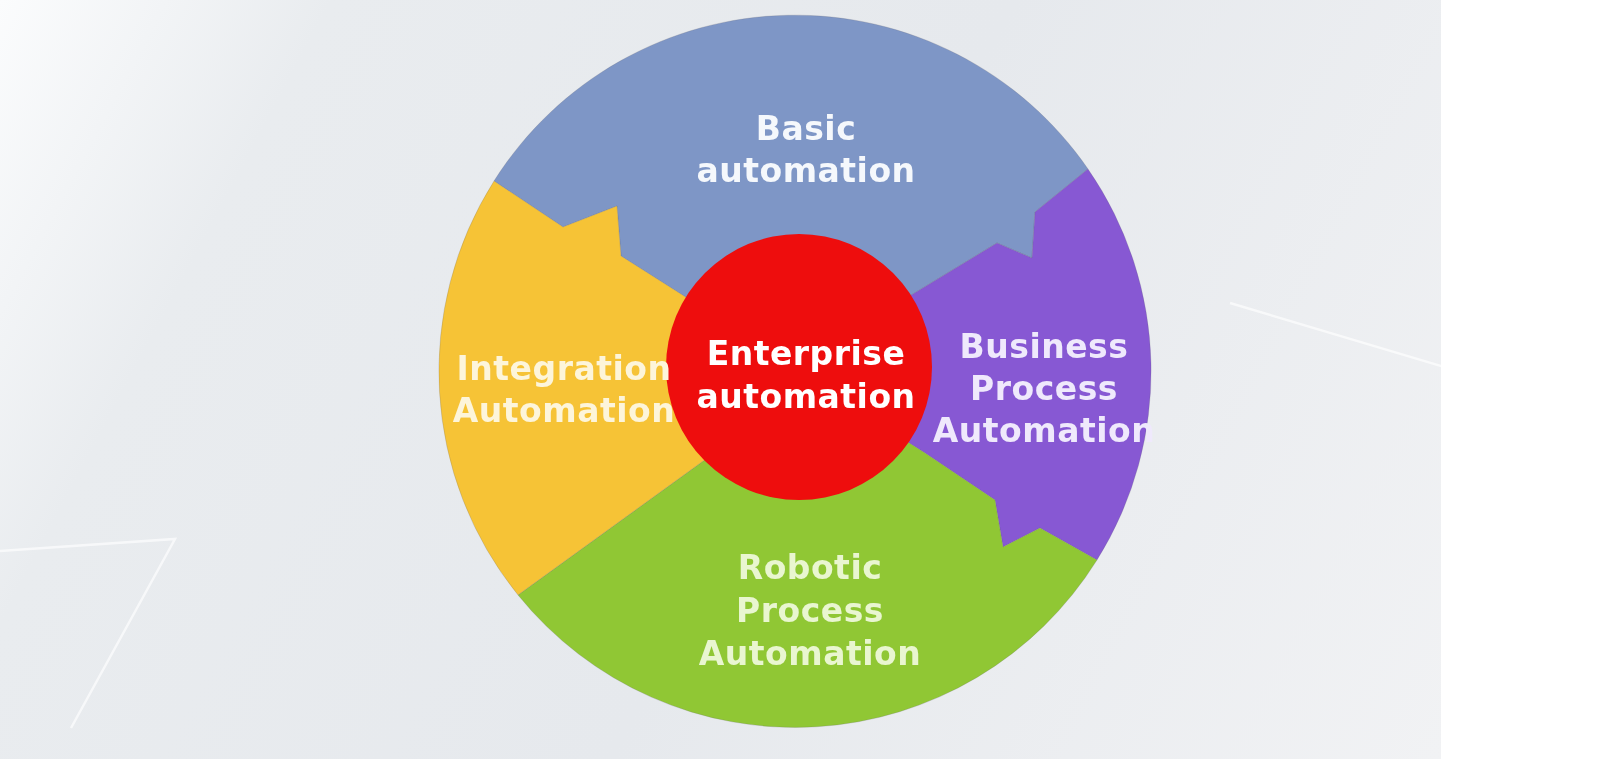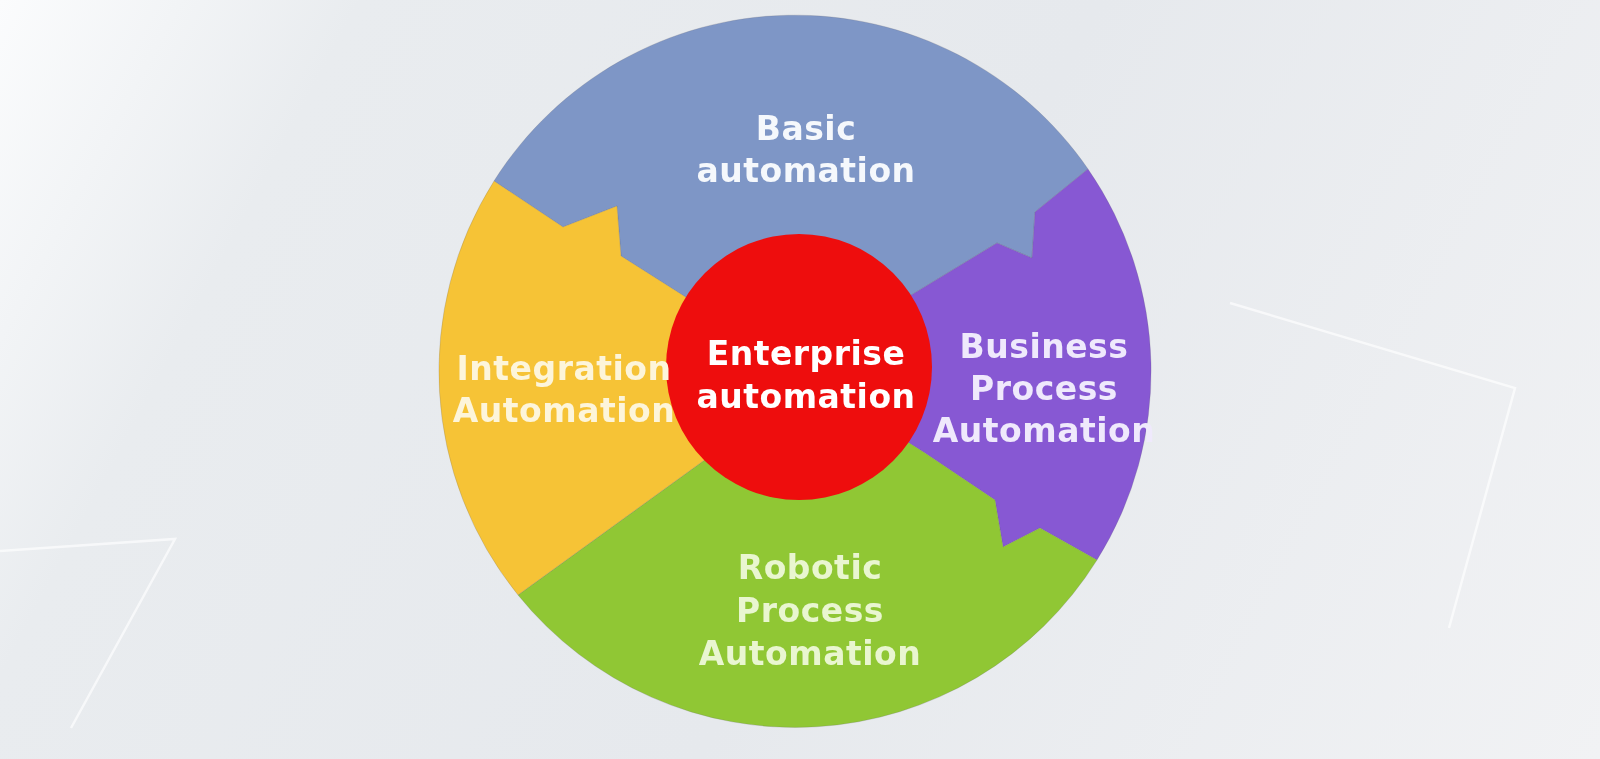--- a/index.html
+++ b/index.html
@@ -1,18 +1,18 @@
 <!DOCTYPE html>
 <html><head>
 <meta charset="utf-8">
 <style>
   html,body{margin:0;padding:0;}
   .stage{
     position:relative;
-    width:1600px;height:759px;
+    width:1441px;height:759px;
     overflow:hidden;
     background:linear-gradient(118deg,#fbfcfd 0%,#e9ecef 18%,#e6e9ed 55%,#f1f2f4 100%);
     font-family:"DejaVu Sans","Liberation Sans",sans-serif;
   }
   svg{position:absolute;left:0;top:0;}
   .seg-label{
     font-family:"DejaVu Sans","Liberation Sans",sans-serif;
     font-weight:bold;
     font-size:33px;
     text-anchor:middle;

